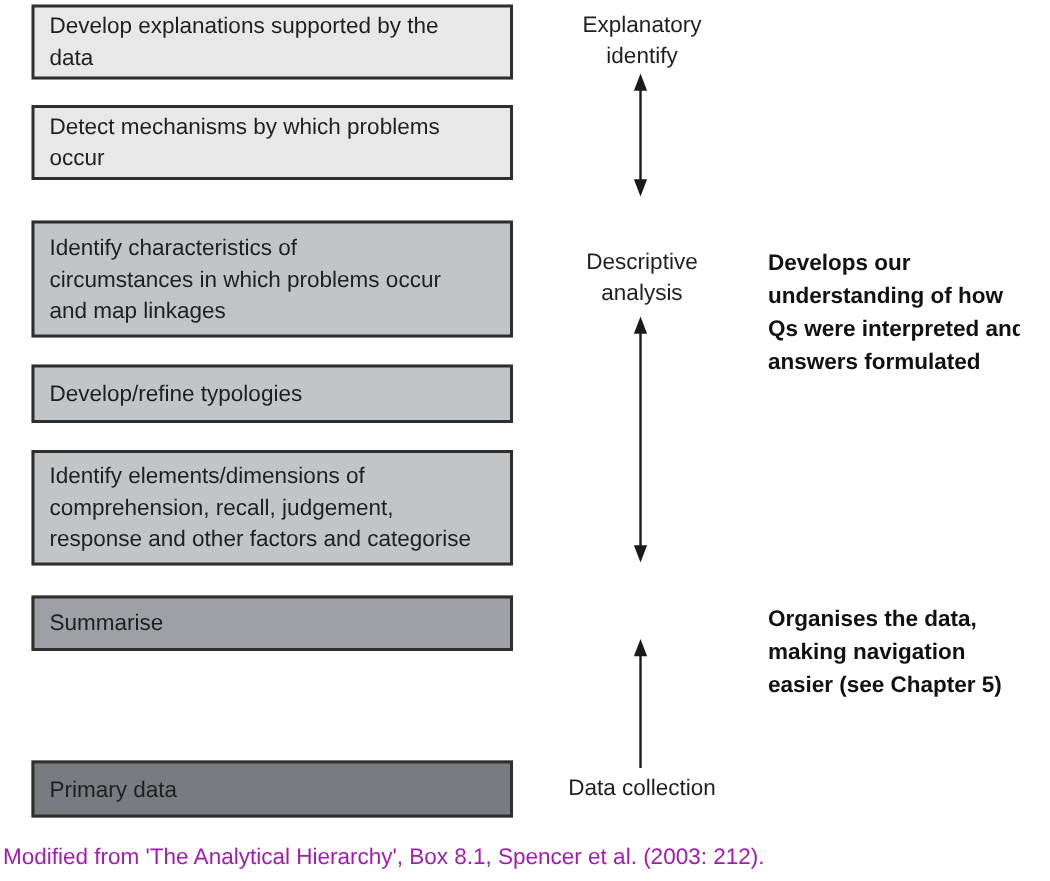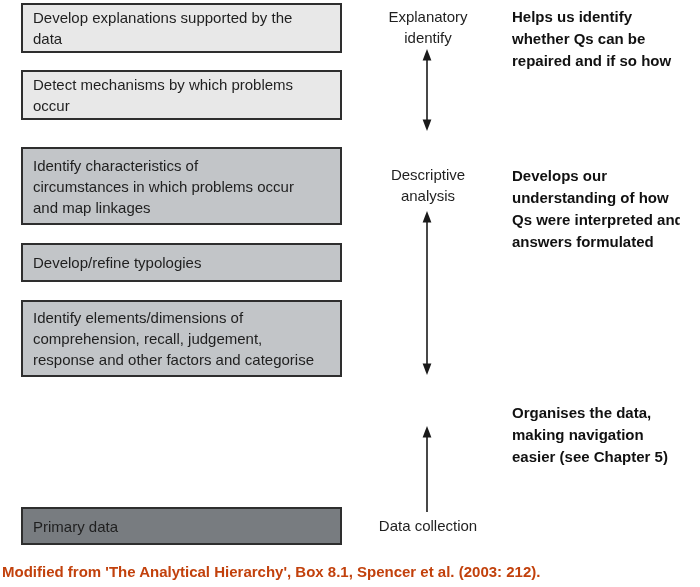--- a/index.html
+++ b/index.html
@@ -53,21 +53,21 @@
   .n1{top:6px}
   .n2{top:165px}
   .n3{top:402px}
   
   #arrows{position:absolute;left:0;top:0;pointer-events:none;}
   #arrows line{stroke:#1a1a1a;stroke-width:1.6;}
   #arrows polygon{fill:#1a1a1a;}
   
   .caption{
     position:absolute;left:2px;top:563px;
-    font-size:15px;color:#c2410c;white-space:pre;font-weight:bold;
+    font-size:15px;color:#a21caf;white-space:pre;
   }
 </style>
 </head>
 <body>
 
 <div id="figure">
 
   <div class="tbox tone-light b1">
     <div class="lines">Develop explanations supported by the
 data</div>
@@ -81,20 +81,23 @@
 circumstances in which problems occur
 and map linkages</div>
   </div>
   <div class="tbox tone-medium b4">
     <div class="lines">Develop/refine typologies</div>
   </div>
   <div class="tbox tone-medium b5">
     <div class="lines">Identify elements/dimensions of
 comprehension, recall, judgement,
 response and other factors and categorise</div>
+  </div>
+  <div class="tbox tone-dark b6">
+    <div class="lines">Summarise</div>
   </div>
   <div class="tbox tone-darkest b8">
     <div class="lines">Primary data</div>
   </div>
 
   <div class="stage s1">
     <div class="lines">Explanatory
 identify</div>
   </div>
   <div class="stage s2">
@@ -115,23 +118,20 @@
       <line x1="427" y1="221" x2="427" y2="365"></line>
       <polygon points="427,211 422.6,222.5 431.4,222.5"></polygon>
       <polygon points="427,375 422.6,363.5 431.4,363.5"></polygon>
     </g>
     <g>
       <line x1="427" y1="436" x2="427" y2="512"></line>
       <polygon points="427,426 422.6,437.5 431.4,437.5"></polygon>
     </g>
   </svg>
 
-  <div class="note n1 lines">Helps us identify
-whether Qs can be
-repaired and if so how</div>
   <div class="note n2 lines">Develops our
 understanding of how
 Qs were interpreted and
 answers formulated</div>
   <div class="note n3 lines">Organises the data,
 making navigation
 easier (see Chapter 5)</div>
 
   <div class="caption">Modified from 'The Analytical Hierarchy', Box 8.1, Spencer et al. (2003: 212).</div>
 

